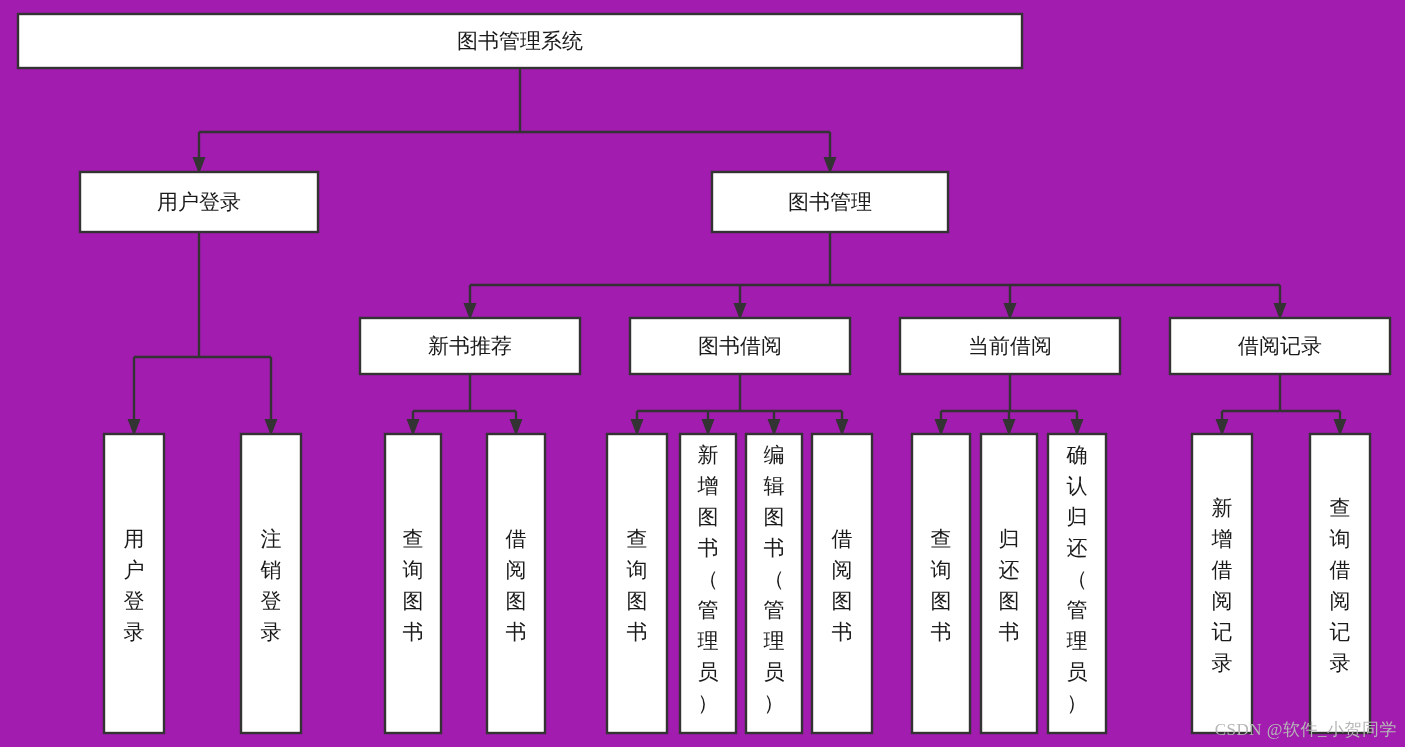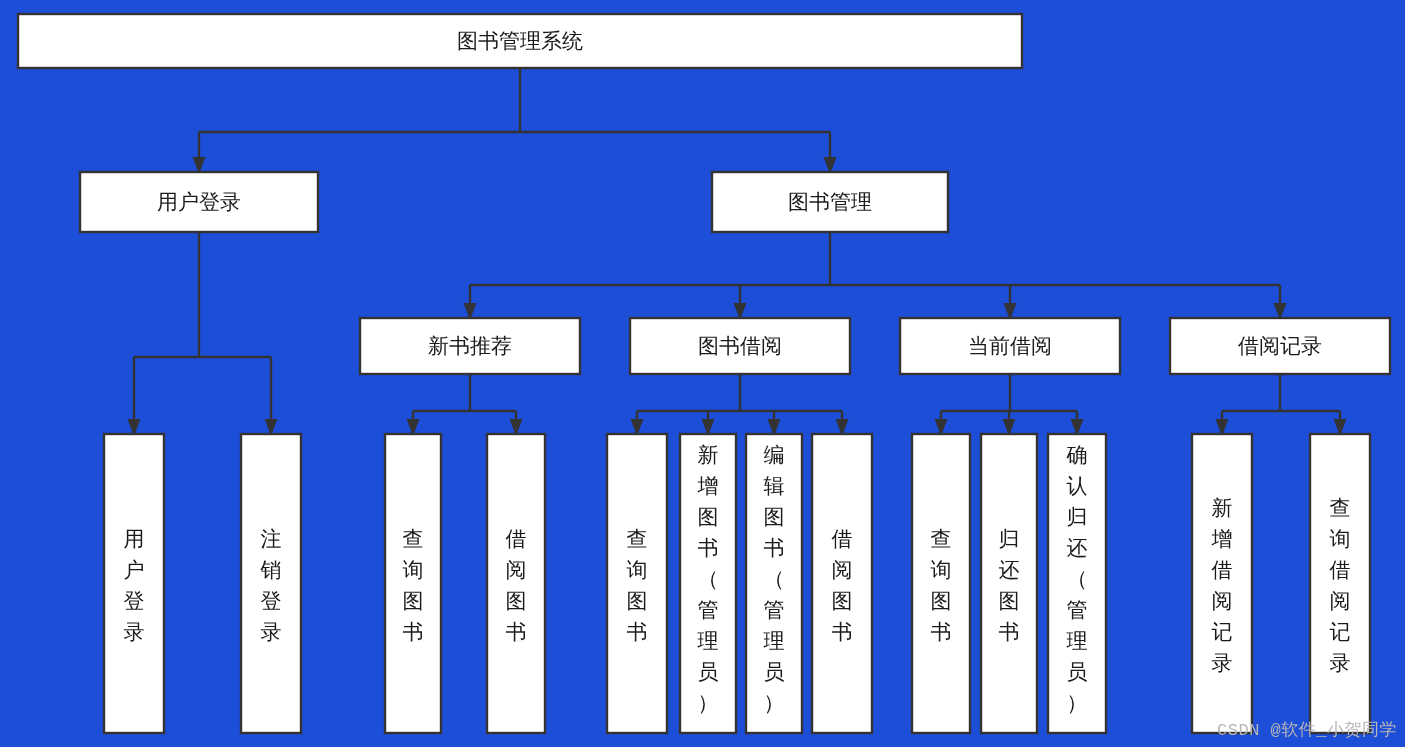--- a/index.html
+++ b/index.html
@@ -8,21 +8,21 @@
     padding: 0;
     background: #ffffff;
   }
   body {
     font-family: "Liberation Sans", "DejaVu Sans", sans-serif;
   }
   #diagram-root {
     position: relative;
     width: 1405px;
     height: 747px;
-    background: #1d4ed8;
+    background: #a21caf;
     overflow: hidden;
   }
   svg.diagram-svg {
     position: absolute;
     left: 0;
     top: 0;
     width: 1405px;
     height: 747px;
     display: block;
   }
@@ -51,21 +51,21 @@
   .node-label-v {
     font-family: "Liberation Sans", "DejaVu Sans", sans-serif;
     font-size: 21px;
     fill: #1a1a1a;
     text-anchor: middle;
   }
   .watermark {
     position: absolute;
     right: 8px;
     bottom: 6px;
-    font-family: Liberation Mono, monospace;
+    font-family: Liberation Serif, serif;
     font-size: 17px;
     color: #b6b6b6;
     letter-spacing: 0.5px;
     white-space: nowrap;
     user-select: none;
   }
 </style>
 </head>
 <body>
 

